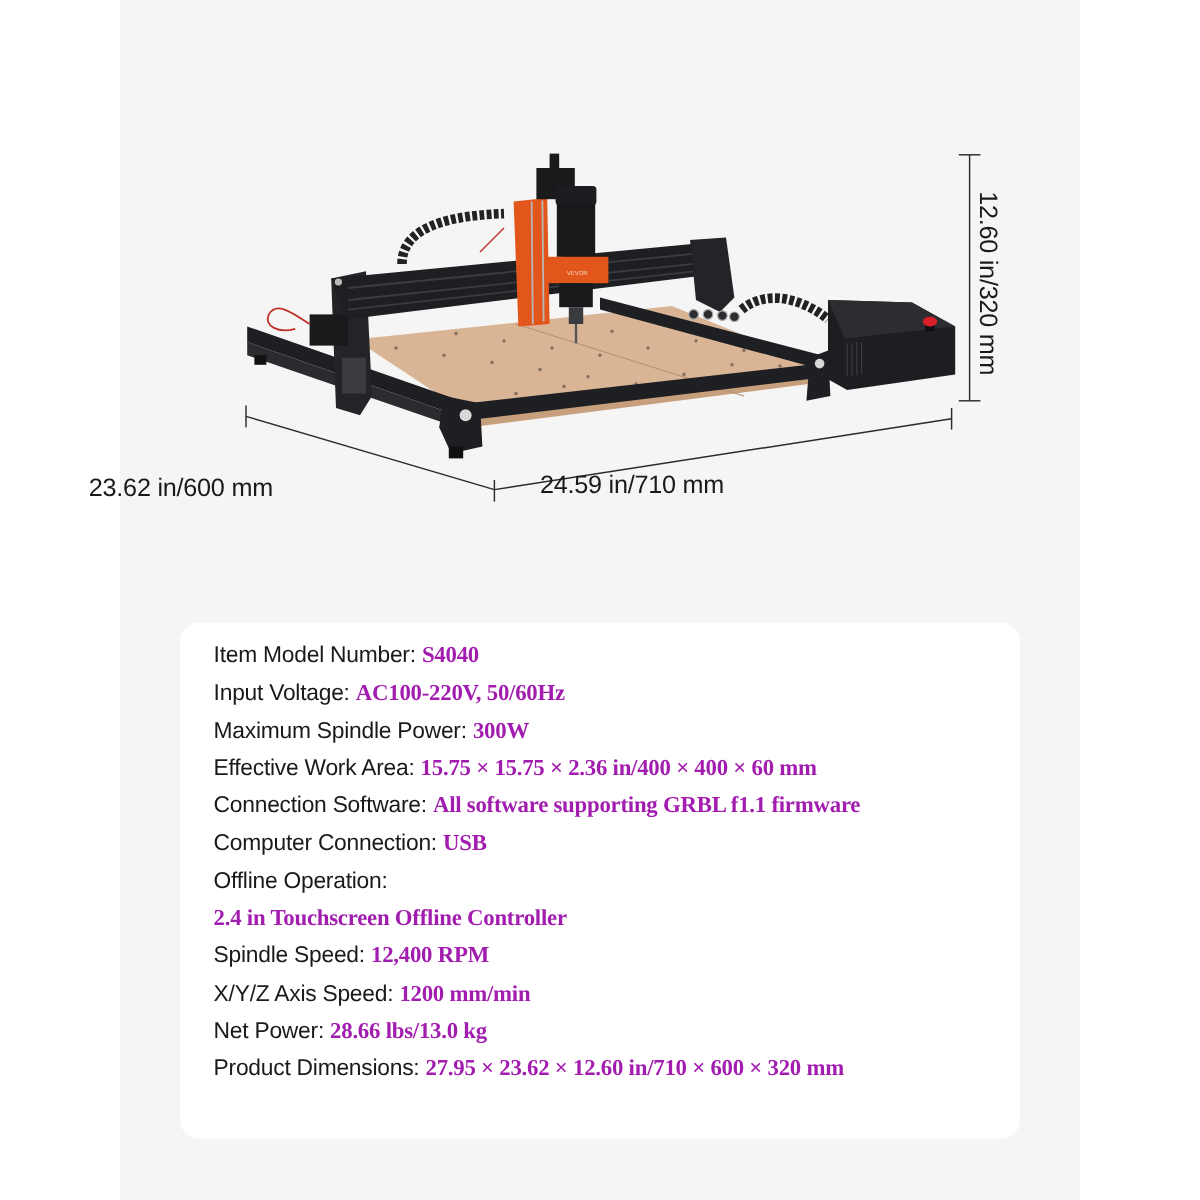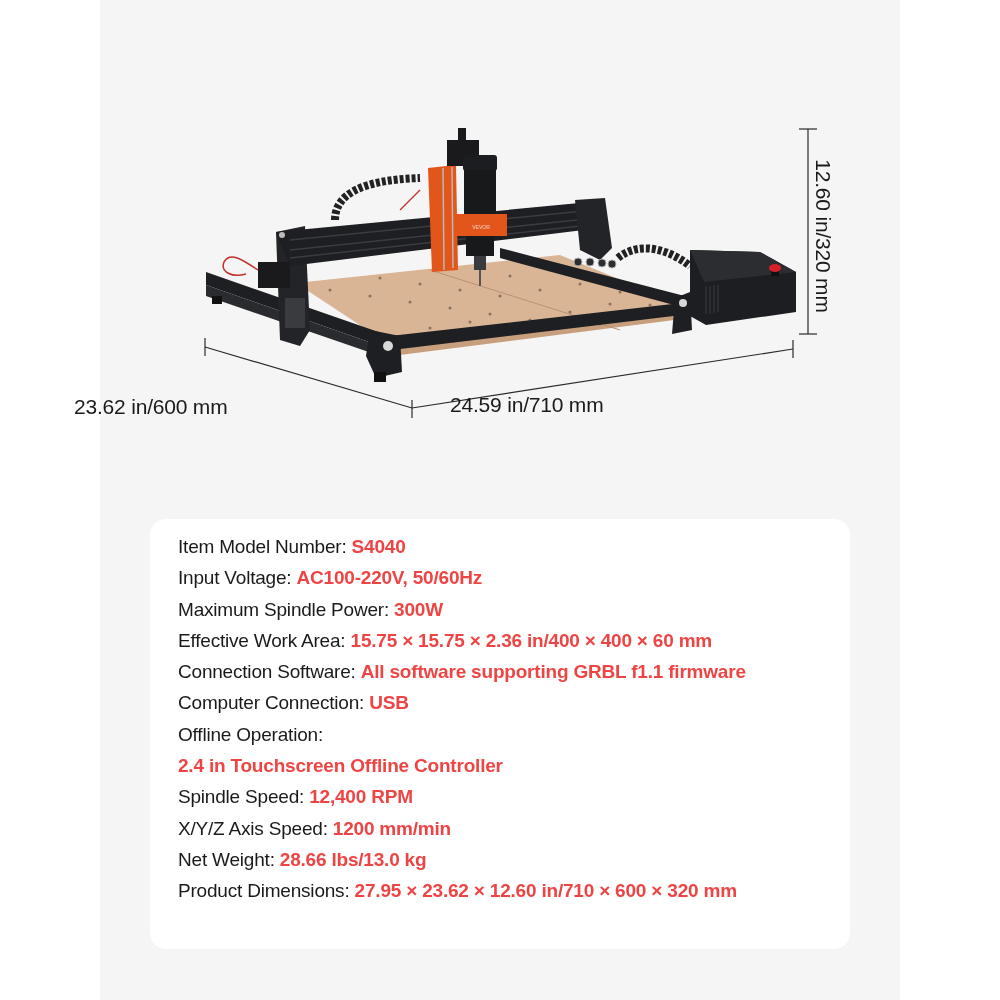--- a/index.html
+++ b/index.html
@@ -65,22 +65,23 @@
     .spec-row {
       height: 31.3px;
       line-height: 31.3px;
       font-size: 19px;
       color: #1a1a1a;
       white-space: nowrap;
       letter-spacing: -0.2px;
     }
     .spec-label { font-weight: normal; }
     .spec-value {
-      color: #ef4444;
+      color: #a21caf;
       font-weight: bold;
+      font-family: Liberation Serif, serif;
     }
   </style>
 </head>
 <body>
 
 <div class="panel"></div>
 
 <div class="product-figure">
   <svg width="800" height="500" viewBox="100 0 800 500" xmlns="http://www.w3.org/2000/svg">
 
@@ -205,15 +206,15 @@
   <div class="spec-row"><span class="spec-label">Item Model Number: </span><span class="spec-value">S4040</span></div>
   <div class="spec-row"><span class="spec-label">Input Voltage: </span><span class="spec-value">AC100-220V, 50/60Hz</span></div>
   <div class="spec-row"><span class="spec-label">Maximum Spindle Power: </span><span class="spec-value">300W</span></div>
   <div class="spec-row"><span class="spec-label">Effective Work Area: </span><span class="spec-value">15.75 × 15.75 × 2.36 in/400 × 400 × 60 mm</span></div>
   <div class="spec-row"><span class="spec-label">Connection Software: </span><span class="spec-value">All software supporting GRBL f1.1 firmware</span></div>
   <div class="spec-row"><span class="spec-label">Computer Connection: </span><span class="spec-value">USB</span></div>
   <div class="spec-row"><span class="spec-label">Offline Operation:</span><span class="spec-value"></span></div>
   <div class="spec-row"><span class="spec-label"></span><span class="spec-value">2.4 in Touchscreen Offline Controller</span></div>
   <div class="spec-row"><span class="spec-label">Spindle Speed: </span><span class="spec-value">12,400 RPM</span></div>
   <div class="spec-row"><span class="spec-label">X/Y/Z Axis Speed: </span><span class="spec-value">1200 mm/min</span></div>
-  <div class="spec-row"><span class="spec-label">Net Weight: </span><span class="spec-value">28.66 lbs/13.0 kg</span></div>
+  <div class="spec-row"><span class="spec-label">Net Power: </span><span class="spec-value">28.66 lbs/13.0 kg</span></div>
   <div class="spec-row"><span class="spec-label">Product Dimensions: </span><span class="spec-value">27.95 × 23.62 × 12.60 in/710 × 600 × 320 mm</span></div>
 </div>
 
 </body></html>

